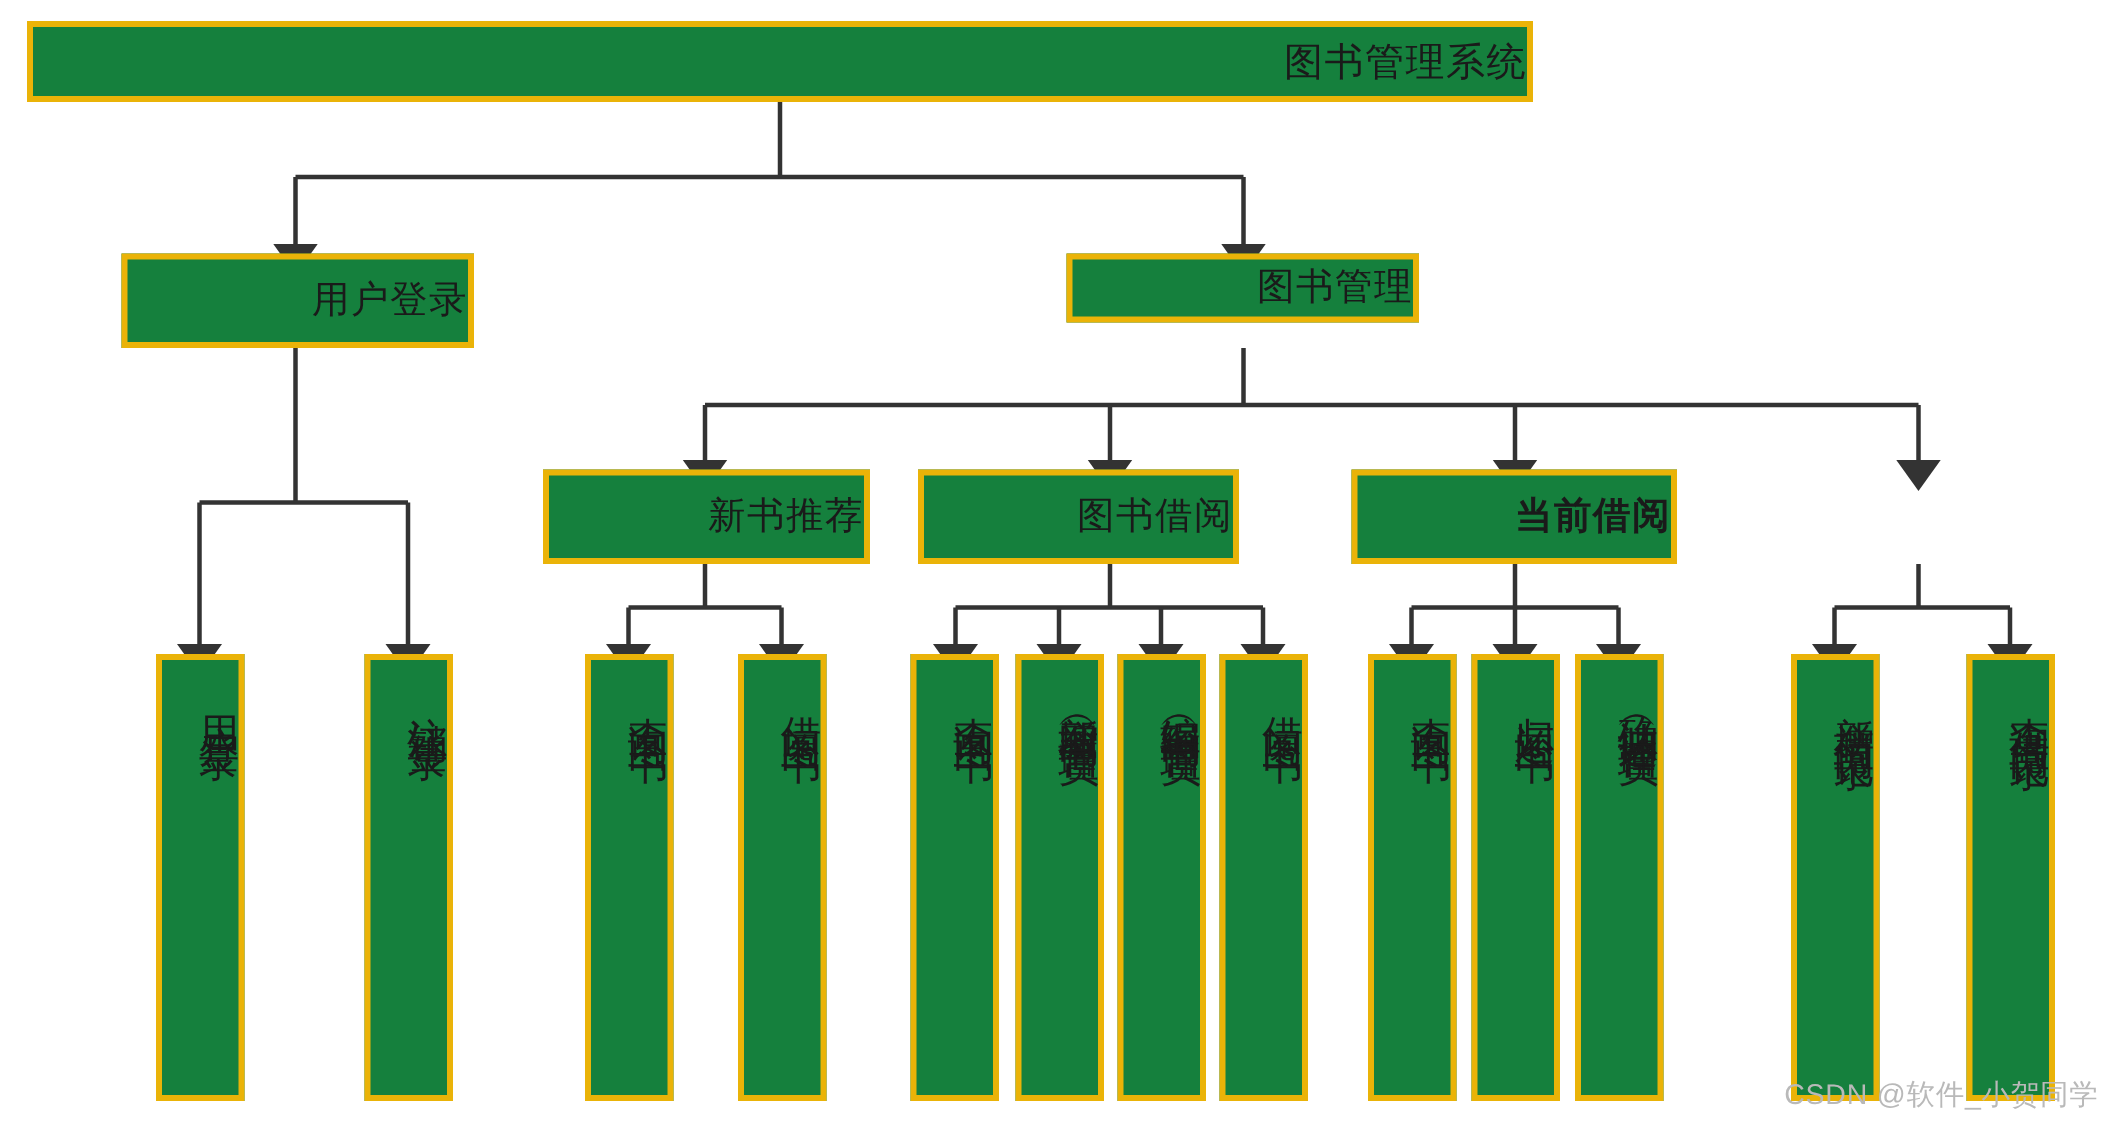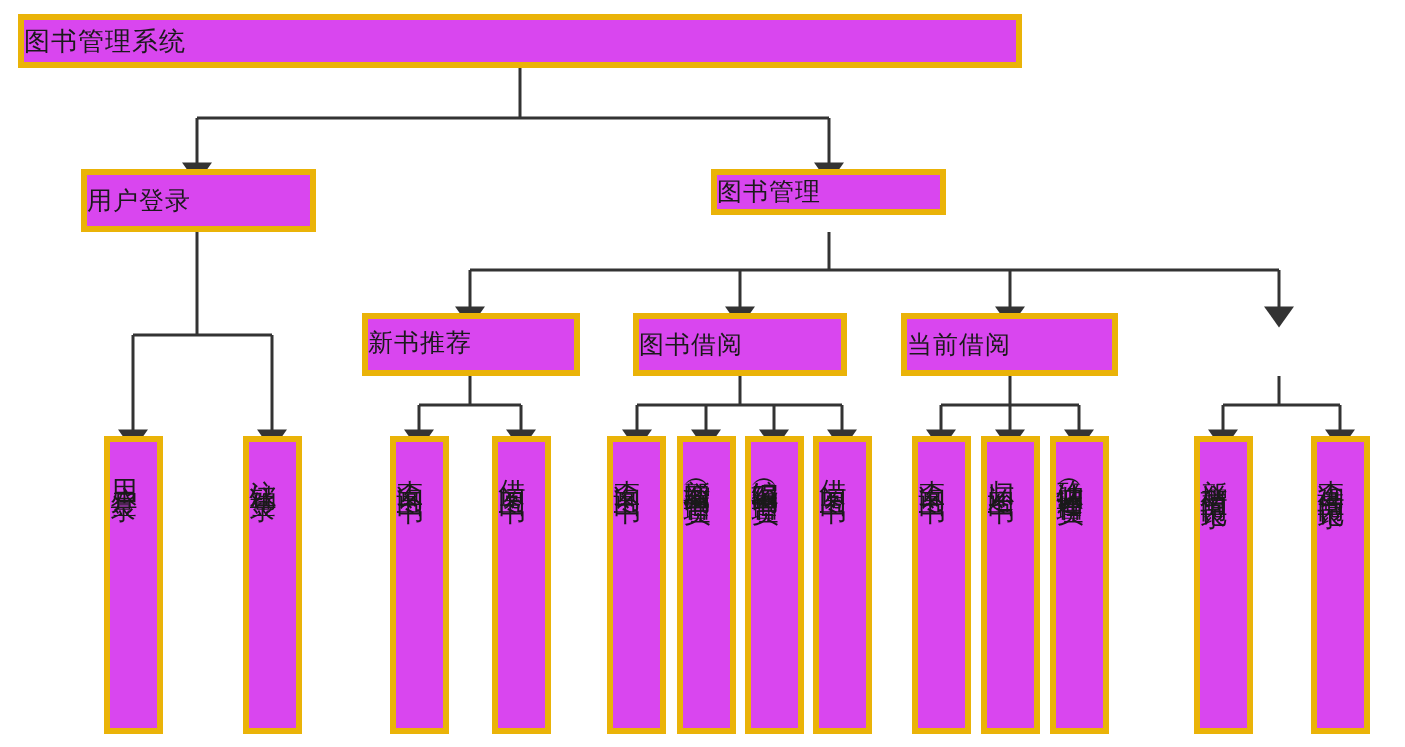--- a/index.html
+++ b/index.html
@@ -18,25 +18,25 @@
   #edges{
     position:absolute;
     left:0; top:0;
     width:1405px;
     height:747px;
     pointer-events:none;
   }
   .node{
     position:absolute;
     box-sizing:border-box;
-    background:#d946ef;
-    border:6px solid #eab308;
+    background:#15803d;
+    border:4px solid #eab308;
     display:flex;
     align-items:center;
-    justify-content:flex-start;
+    justify-content:flex-end;
     color:#1a1a1a;
   }
   .node .lbl{
     display:block;
     text-align:center;
     line-height:1.18;
     white-space:nowrap;
   }
   
   .h-node .lbl{
@@ -131,27 +131,27 @@
     <span class="lbl">图书管理系统</span>
   </div>
 
   <div class="node h-node" style="left:81px; top:169px; width:235px; height:63px;">
     <span class="lbl">用户登录</span>
   </div>
   <div class="node h-node" style="left:711px; top:169px; width:235px; height:46px;">
     <span class="lbl">图书管理</span>
   </div>
 
-  <div class="node h-node" style="left:362px; top:313px; width:218px; height:63px;font-family:Liberation Mono, monospace;">
+  <div class="node h-node" style="left:362px; top:313px; width:218px; height:63px;">
     <span class="lbl">新书推荐</span>
   </div>
-  <div class="node h-node" style="left:633px; top:313px; width:214px; height:63px;">
+  <div class="node h-node" style="left:612px; top:313px; width:214px; height:63px;">
     <span class="lbl">图书借阅</span>
   </div>
-  <div class="node h-node" style="left:901px; top:313px; width:217px; height:63px;">
+  <div class="node h-node" style="left:901px; top:313px; width:217px; height:63px;font-weight:bold;">
     <span class="lbl">当前借阅</span>
   </div>
 
   <div class="node v-node" style="left:104px; top:436px; width:59px; height:298px;">
     <span class="lbl">用户登录</span>
   </div>
   <div class="node v-node" style="left:243px; top:436px; width:59px; height:298px;">
     <span class="lbl">注销登录</span>
   </div>
 
@@ -185,14 +185,15 @@
     <span class="lbl">确认归还（管理员）</span>
   </div>
 
   <div class="node v-node mid" style="left:1194px; top:436px; width:59px; height:298px;">
     <span class="lbl">新增借阅记录</span>
   </div>
   <div class="node v-node mid" style="left:1311px; top:436px; width:59px; height:298px;">
     <span class="lbl">查询借阅记录</span>
   </div>
 
+  <div class="watermark">CSDN @软件_小贺同学</div>
 
 </div>
 
 </body></html>

